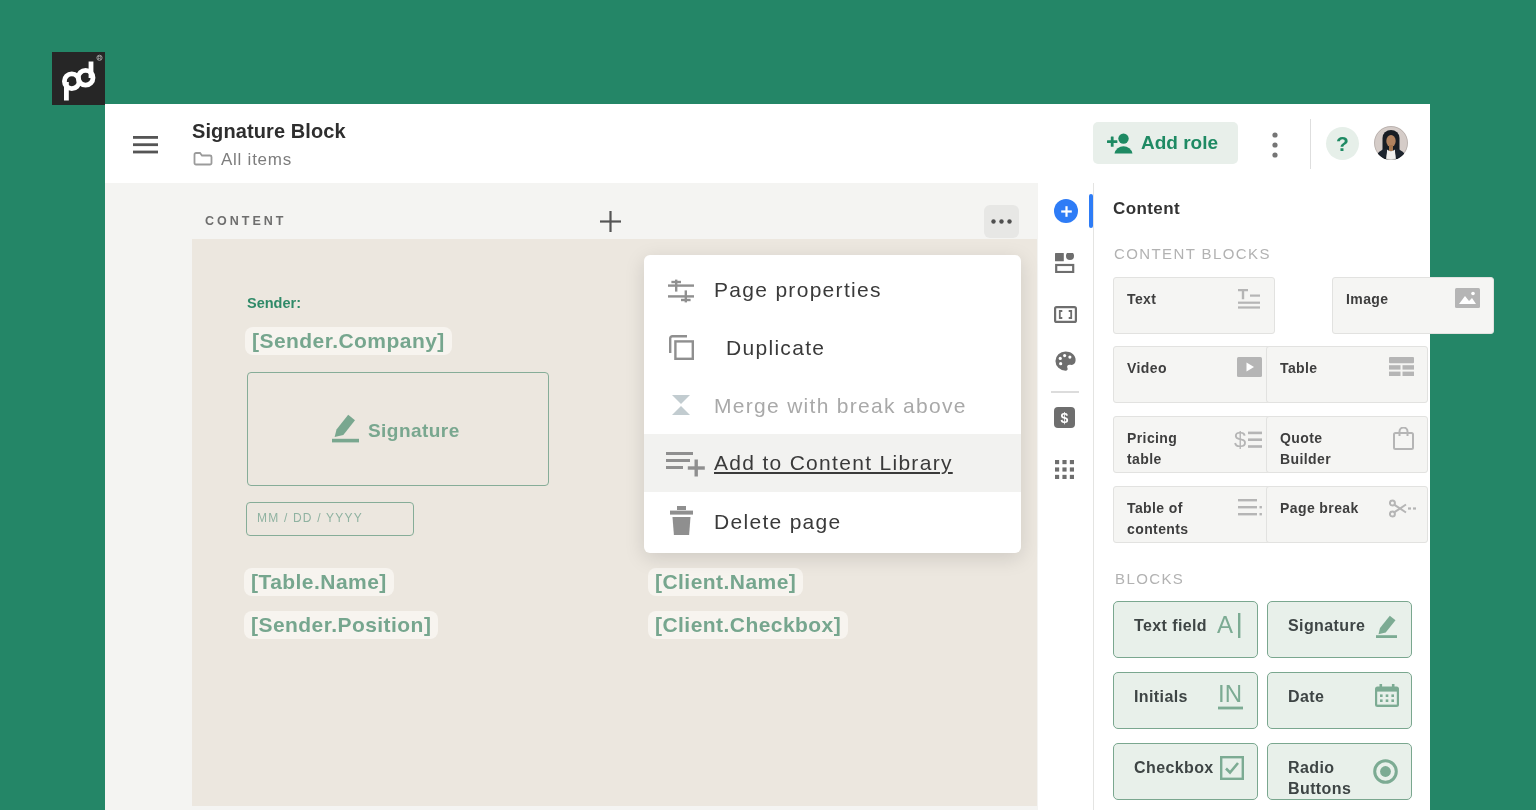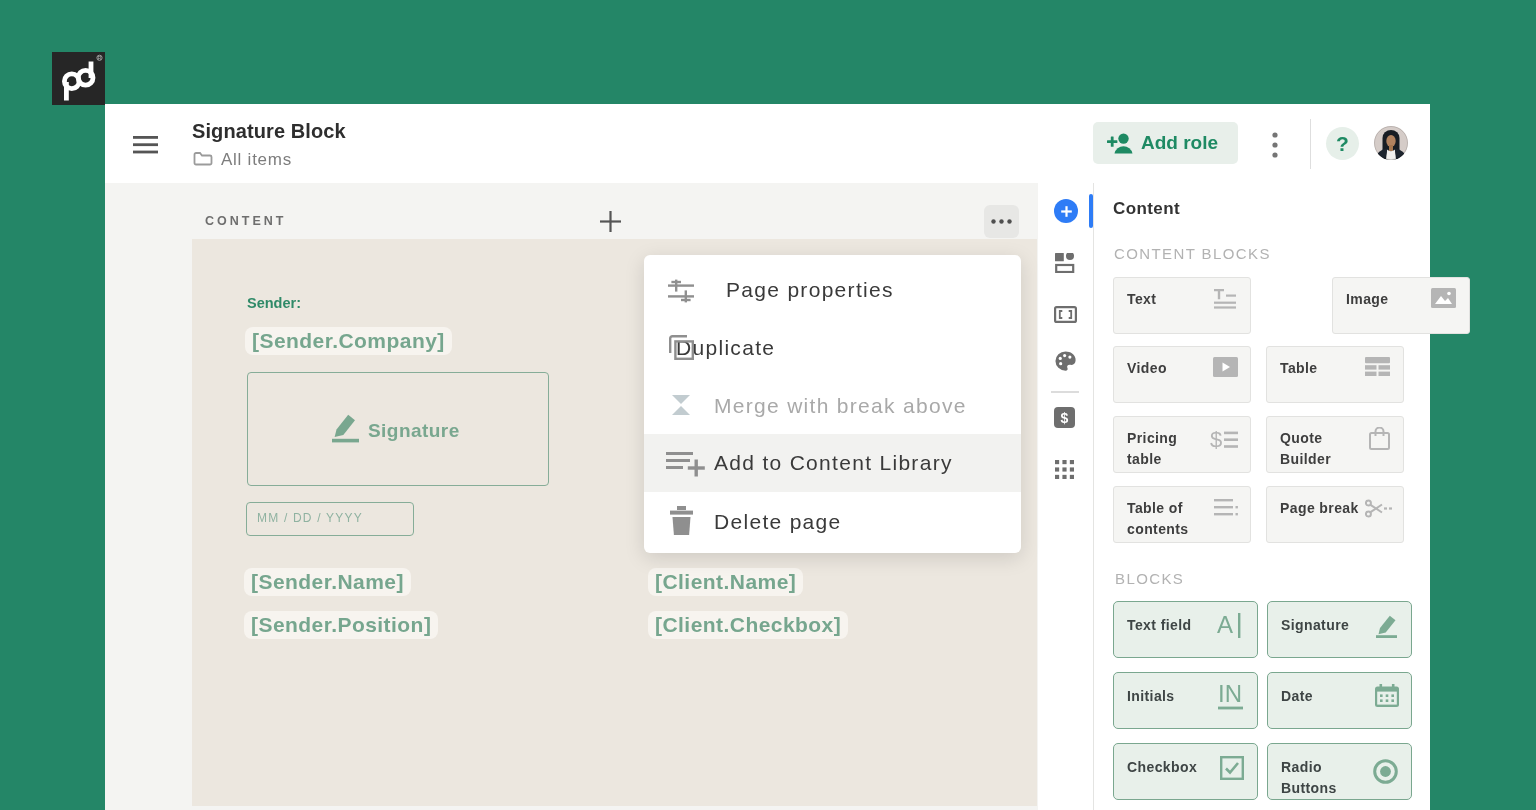--- a/index.html
+++ b/index.html
@@ -1,24 +1,24 @@
 <!DOCTYPE html>
 <html><head>
 <meta charset="utf-8">
 <style>
 *{margin:0;padding:0;box-sizing:border-box;}
 html,body{width:1536px;height:810px;overflow:hidden;}
 body{background:#248667;font-family:"Liberation Sans",sans-serif;position:relative;}
 .abs{position:absolute;}
 .pill{background:#f7f4ef;border-radius:8px;font-size:21px;font-weight:bold;color:#76a68e;height:28px;line-height:28px;padding:0 7px;letter-spacing:0.45px;}
 .mtext{font-size:21px;color:#3a3a3a;letter-spacing:1.3px;}
-.card{position:absolute;width:138px;height:57px;background:#f5f5f3;border:1px solid #e2e2e0;border-radius:3px;}
+.card{position:absolute;width:162px;height:57px;background:#f5f5f3;border:1px solid #e2e2e0;border-radius:3px;}
 .card .lb{position:absolute;left:13px;top:11px;font-size:14px;font-weight:bold;color:#3e3e3e;line-height:21px;letter-spacing:0.4px;}
 .fcard{position:absolute;width:145px;height:57px;background:#e8f0ea;border:1.5px solid #7aa78f;border-radius:5px;}
-.fcard .lb{position:absolute;left:13px;top:13px;font-size:14px;font-weight:bold;color:#3e4545;line-height:21px;letter-spacing:0.4px;}
+.fcard .lb{position:absolute;left:20px;top:13px;font-size:16px;font-weight:bold;color:#3e4545;line-height:21px;letter-spacing:0.4px;}
 .seclab{position:absolute;font-size:15px;color:#b2b2b2;letter-spacing:1.4px;}
 </style>
 </head>
 <body>
 
 <div class="abs" id="logo" style="left:52px;top:52px;width:53px;height:53px;background:#262626;">
 <svg width="53" height="53" viewBox="0 0 53 53" style="position:absolute;left:0;top:0;">
 <g fill="none" stroke="#fff" stroke-width="4.8">
 <circle cx="19.8" cy="29.3" r="7.4"></circle>
 <circle cx="33.6" cy="25.7" r="7.4"></circle>
@@ -115,31 +115,31 @@
 <div class="abs pill" style="left:245px;top:327px;">[Sender.Company]</div>
 <div class="abs" style="left:247px;top:372px;width:302px;height:114px;border:1.5px solid #86ad98;border-radius:4px;"></div>
 <svg class="abs" style="left:331px;top:413px;" width="29" height="30" viewBox="0 0 29 30">
 <g fill="#79a78f">
 <path d="M5.5 16.5 L17.2 1.8 L24 7.2 L12.3 21.9 L3.6 24 Z"></path>
 <rect x="1" y="25.8" width="27" height="3.6"></rect>
 </g>
 </svg>
 <div class="abs" style="left:368px;top:420px;font-size:19px;font-weight:bold;color:#79a78f;letter-spacing:0.45px;">Signature</div>
 <div class="abs" style="left:246px;top:502px;width:168px;height:34px;border:1.5px solid #86ad98;border-radius:4px;font-size:12px;color:#8fb2a1;line-height:31px;padding-left:10px;letter-spacing:1.2px;">MM / DD / YYYY</div>
-<div class="abs pill" style="left:244px;top:568px;">[Sender.Name]</div>
+<div class="abs pill" style="left:244px;top:568px;">[Table.Name]</div>
 <div class="abs pill" style="left:244px;top:611px;">[Sender.Position]</div>
 <div class="abs pill" style="left:648px;top:568px;">[Client.Name]</div>
 <div class="abs pill" style="left:648px;top:611px;">[Client.Checkbox]</div>
 
 <div class="abs" style="left:644px;top:255px;width:377px;height:298px;background:#fff;border-radius:6px;box-shadow:0 5px 20px rgba(0,0,0,0.13);"></div>
 <div class="abs" style="left:644px;top:434px;width:377px;height:58px;background:#f2f2f0;"></div>
-<div class="abs mtext" style="left:714px;top:278px;margin-left:12px;">Page properties</div>
-<div class="abs mtext" style="left:676px;top:336px;">Duplicate</div>
+<div class="abs mtext" style="left:714px;top:278px;">Page properties</div>
+<div class="abs mtext" style="left:726px;top:336px;">Duplicate</div>
 <div class="abs mtext" style="left:714px;top:394px;color:#a9a9a9;">Merge with break above</div>
-<div class="abs mtext" style="left:714px;top:451px;">Add to Content Library</div>
+<div class="abs mtext" style="left:714px;top:451px;text-decoration:underline;">Add to Content Library</div>
 <div class="abs mtext" style="left:714px;top:510px;">Delete page</div>
 
 <svg class="abs" style="left:668px;top:279px;" width="26" height="24" viewBox="0 0 26 24">
 <g fill="#8f8f8f">
       <rect x="0" y="5.4" width="26" height="2.4"></rect>
       <rect x="7" y="0.6" width="2.4" height="12"></rect>
       <rect x="3.4" y="1.8" width="9.6" height="2.4"></rect>
 <rect x="0" y="16.2" width="26" height="2.4"></rect>
       <rect x="16.6" y="11.4" width="2.4" height="12"></rect>
       <rect x="13" y="19.8" width="9.6" height="2.4"></rect>

